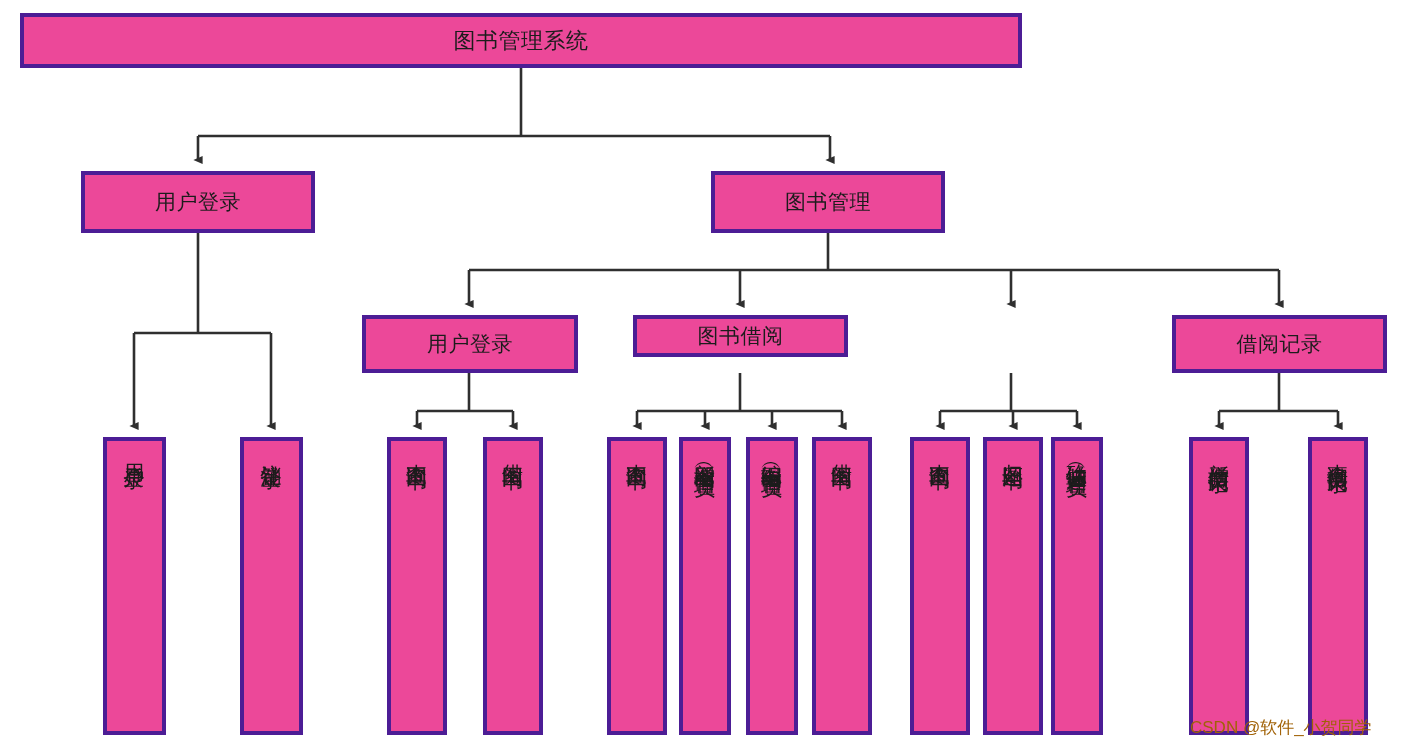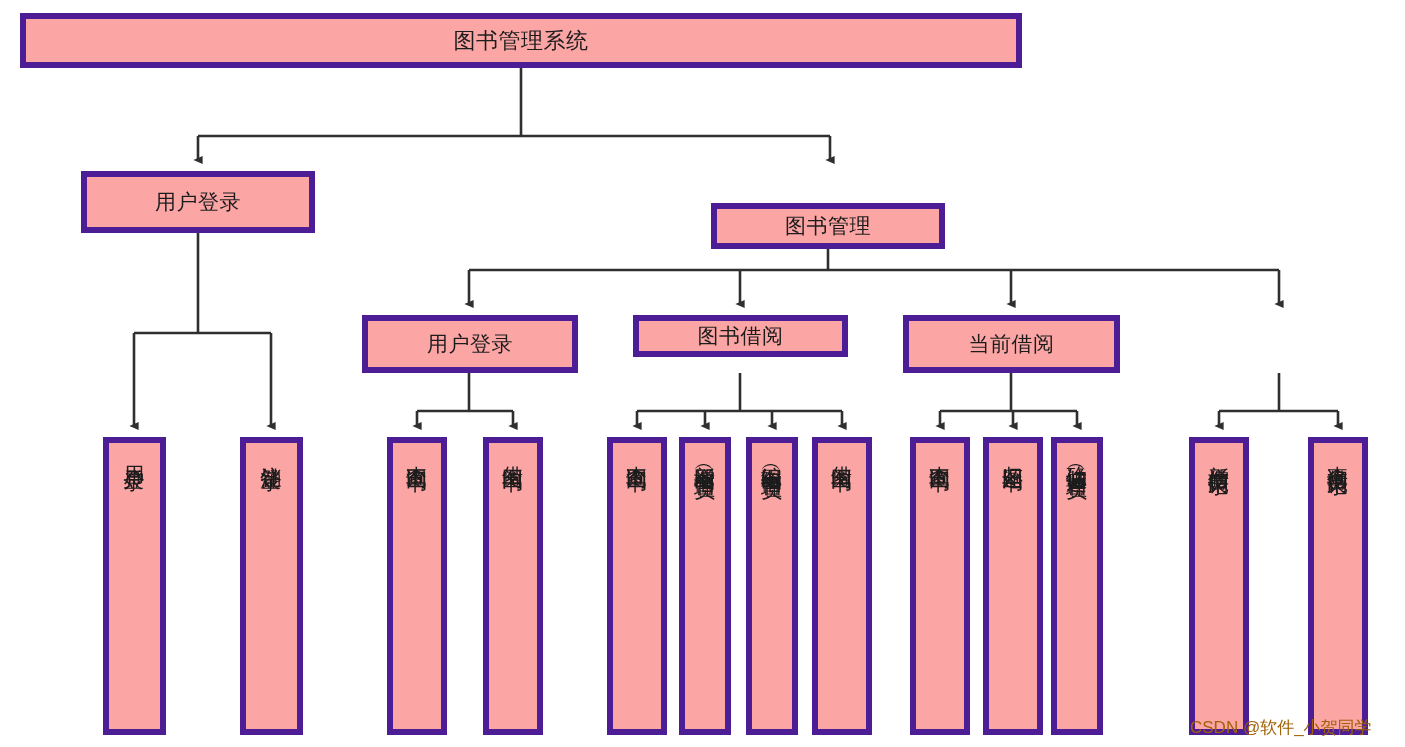--- a/index.html
+++ b/index.html
@@ -22,22 +22,22 @@
     position: absolute;
     left: 0;
     top: 0;
     width: 1405px;
     height: 747px;
     pointer-events: none;
   }
   .node {
     position: absolute;
     box-sizing: border-box;
-    background: #fca5a5;
-    border: 6px solid #4c1d95;
+    background: #ec4899;
+    border: 4px solid #4c1d95;
     display: flex;
     align-items: center;
     justify-content: center;
     z-index: 2;
   }
   .node-label {
     font-size: 21px;
     line-height: 1.08;
     letter-spacing: 0.5px;
     color: #1c1c1c;
@@ -121,32 +121,32 @@
     </g>
   </svg>
 
   <div class="node root" style="left:20px;top:13px;width:1002px;height:55px;">
     <span class="node-label">图书管理系统</span>
   </div>
 
   <div class="node" style="left:81px;top:171px;width:234px;height:62px;">
     <span class="node-label">用户登录</span>
   </div>
-  <div class="node" style="left:711px;top:171px;width:234px;height:46px;margin-top:32px;">
+  <div class="node" style="left:711px;top:171px;width:234px;height:62px;">
     <span class="node-label">图书管理</span>
   </div>
 
   <div class="node" style="left:362px;top:315px;width:216px;height:58px;">
     <span class="node-label">用户登录</span>
   </div>
   <div class="node" style="left:633px;top:315px;width:215px;height:42px;">
     <span class="node-label">图书借阅</span>
   </div>
-  <div class="node" style="left:903px;top:315px;width:217px;height:58px;">
-    <span class="node-label">当前借阅</span>
+  <div class="node" style="left:1172px;top:315px;width:215px;height:58px;">
+    <span class="node-label">借阅记录</span>
   </div>
 
   <div class="node vertical" style="left:103px;top:437px;width:63px;height:298px;">
     <span class="node-label">用户登录</span>
   </div>
   <div class="node vertical" style="left:240px;top:437px;width:63px;height:298px;">
     <span class="node-label">注销登录</span>
   </div>
 
   <div class="node vertical" style="left:387px;top:437px;width:60px;height:298px;">

